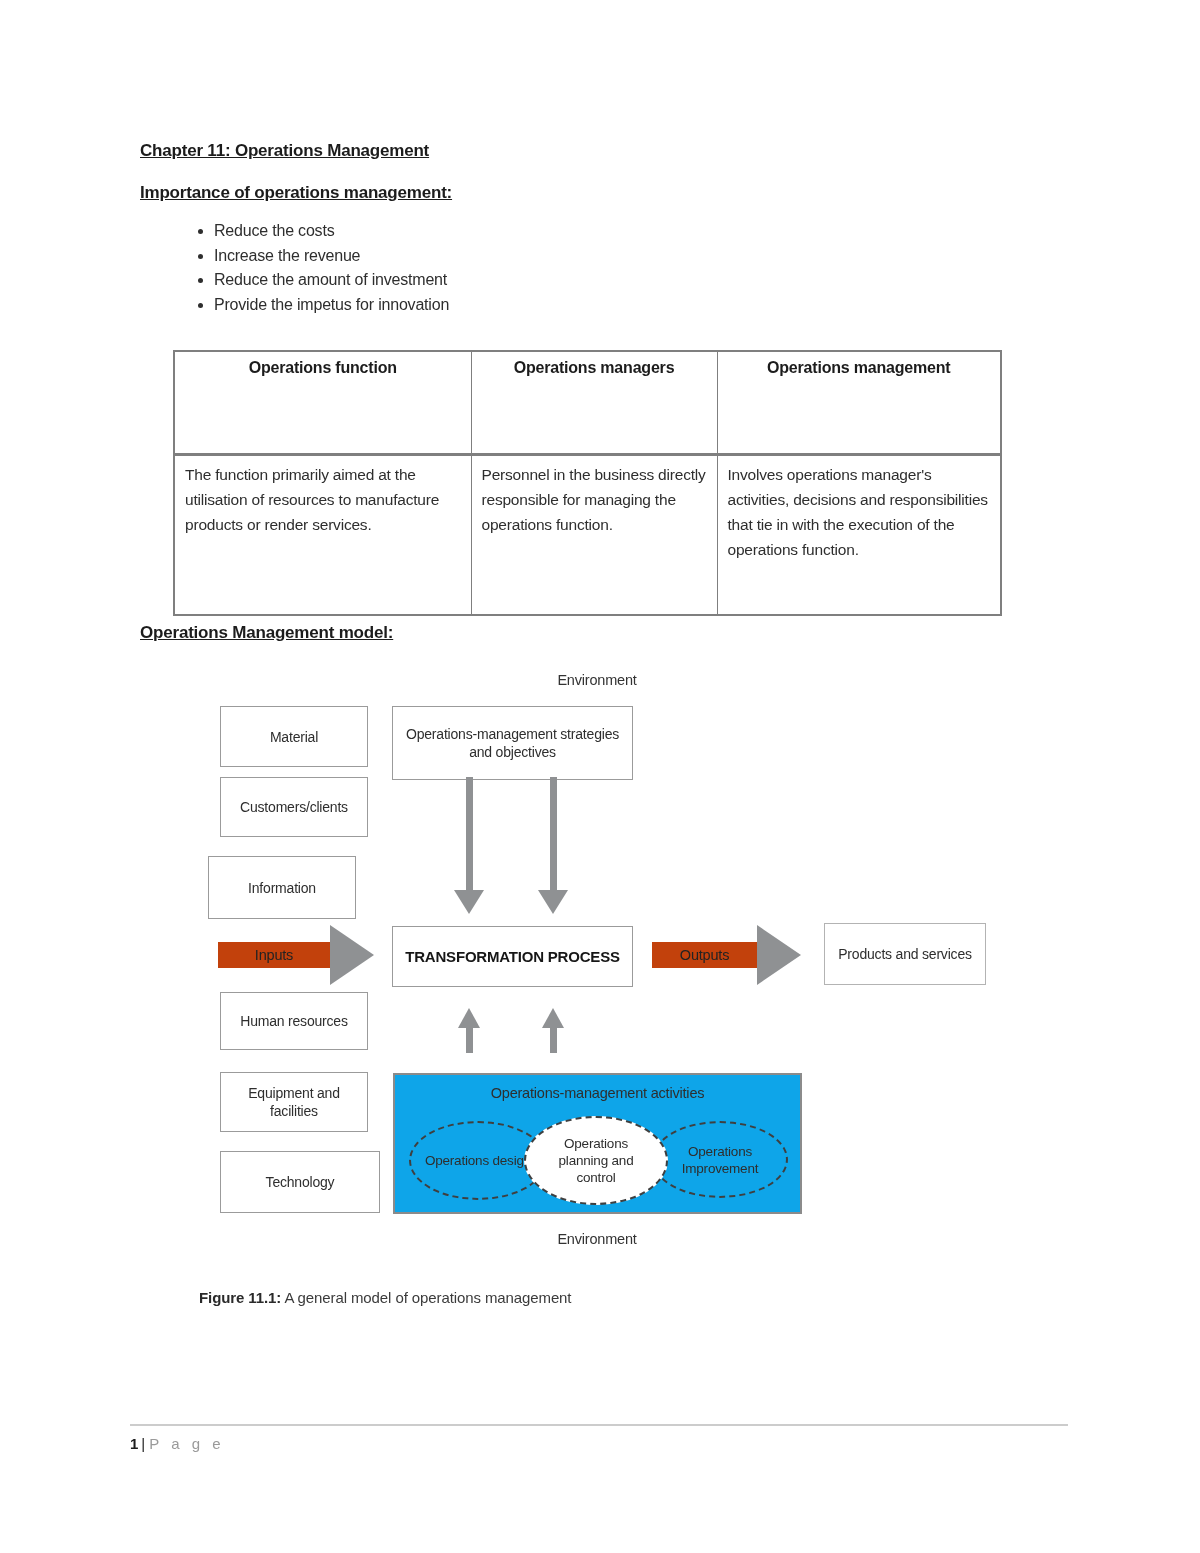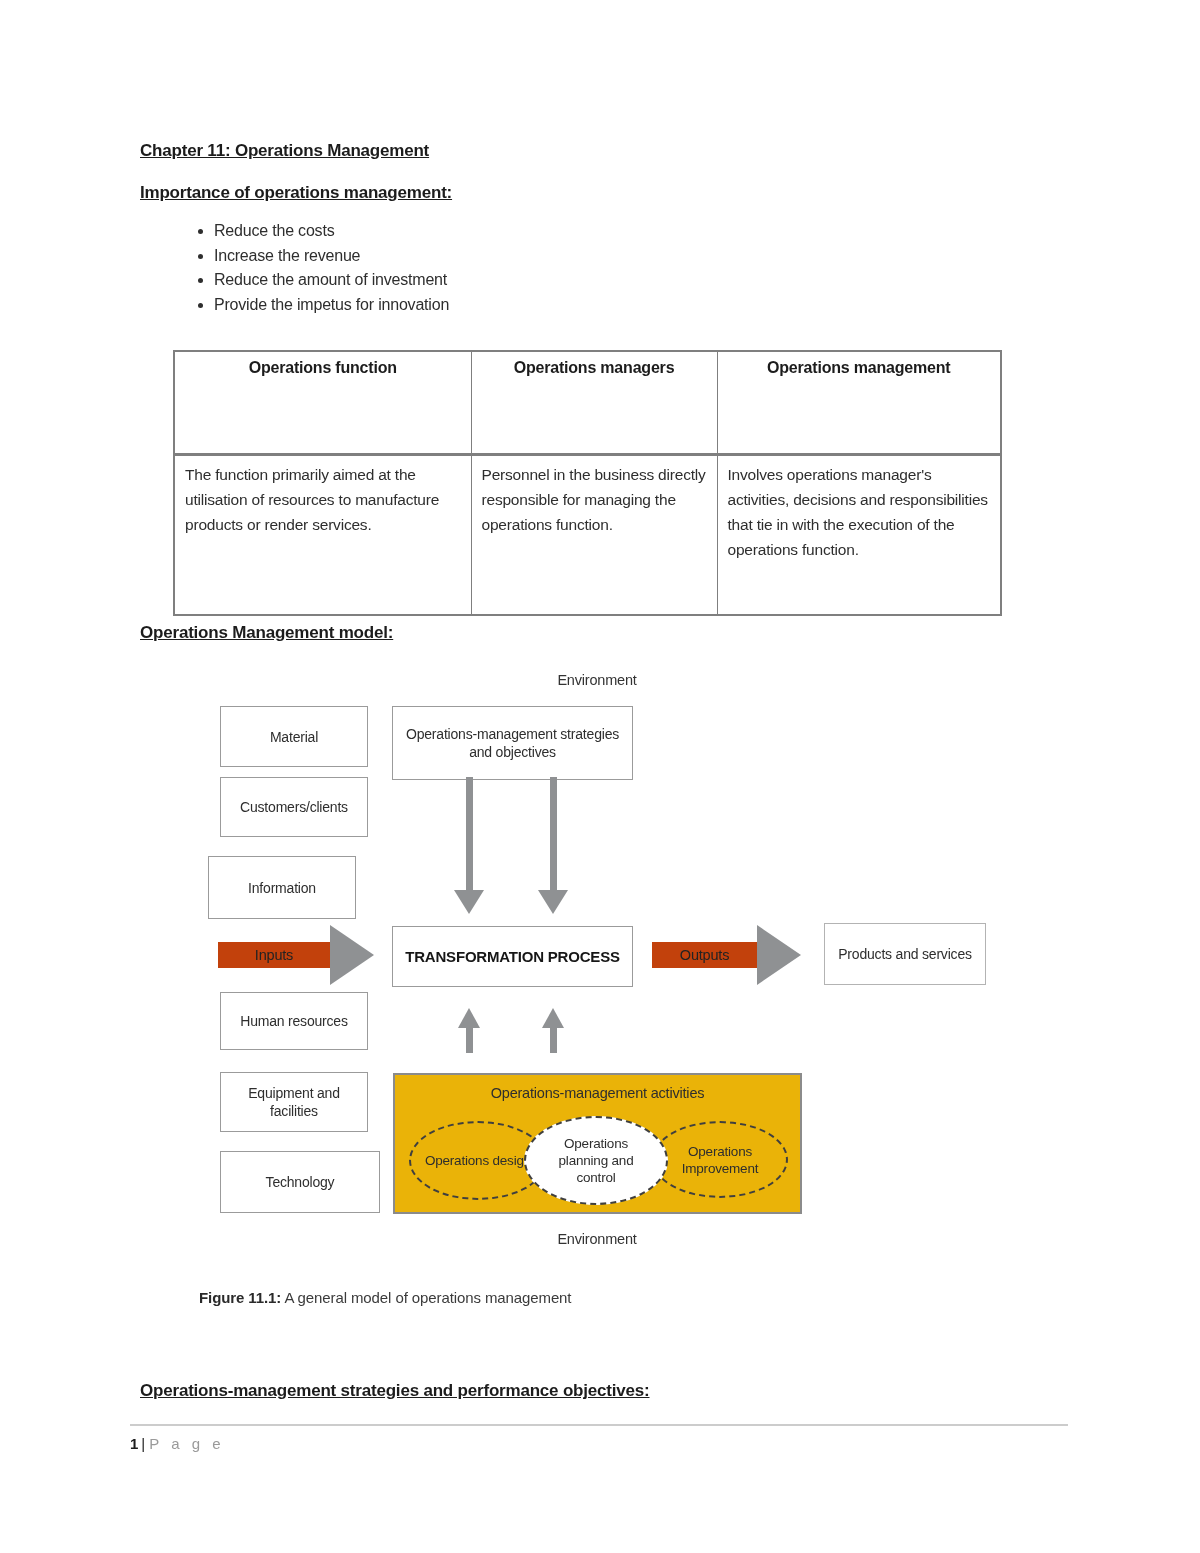--- a/index.html
+++ b/index.html
@@ -149,33 +149,32 @@
 
   <div>
     <div class="v-head-up" style="left:458px; top:1008px;"></div>
     <div class="v-shaft" style="left:466px; top:1028px; height:25px;"></div>
   </div>
   <div>
     <div class="v-head-up" style="left:542px; top:1008px;"></div>
     <div class="v-shaft" style="left:550px; top:1028px; height:25px;"></div>
   </div>
 
-  <div style="position:absolute; left:393px; top:1073px; width:409px; height:141px; border:2px solid #8b8b8b; background:#eab308; box-sizing:border-box;">
+  <div style="position:absolute; left:393px; top:1073px; width:409px; height:141px; border:2px solid #8b8b8b; background:#0ea5e9; box-sizing:border-box;">
     <div style="text-align:center; padding-top:10px; font-size:14.5px; color:#2e2e2e; letter-spacing:-0.2px;">Operations-management activities</div>
   </div>
   <div class="ellipse" style="left:409px; top:1121px; width:138px; height:79px;">Operations design</div>
   <div class="ellipse" style="left:652px; top:1121px; width:136px; height:77px;">Operations Improvement</div>
   <div class="ellipse" style="left:524px; top:1116px; width:144px; height:89px; background:#fff;">Operations planning and control</div>
 
   <div class="env-label" style="top:1231px;">Environment</div>
 
   <div class="caption">
     <b>Figure 11.1:</b><span> A general model of operations management</span>
   </div>
 
-  <div class="hd" style="top:1381px;">Operations-management strategies and performance objectives:</div>
 
   <div class="footer-line"></div>
   <div class="footer">
     <span class="num">1</span><span class="sep">|</span><span class="lbl">P a g e</span>
   </div>
 
 </div>
 
 </body></html>

